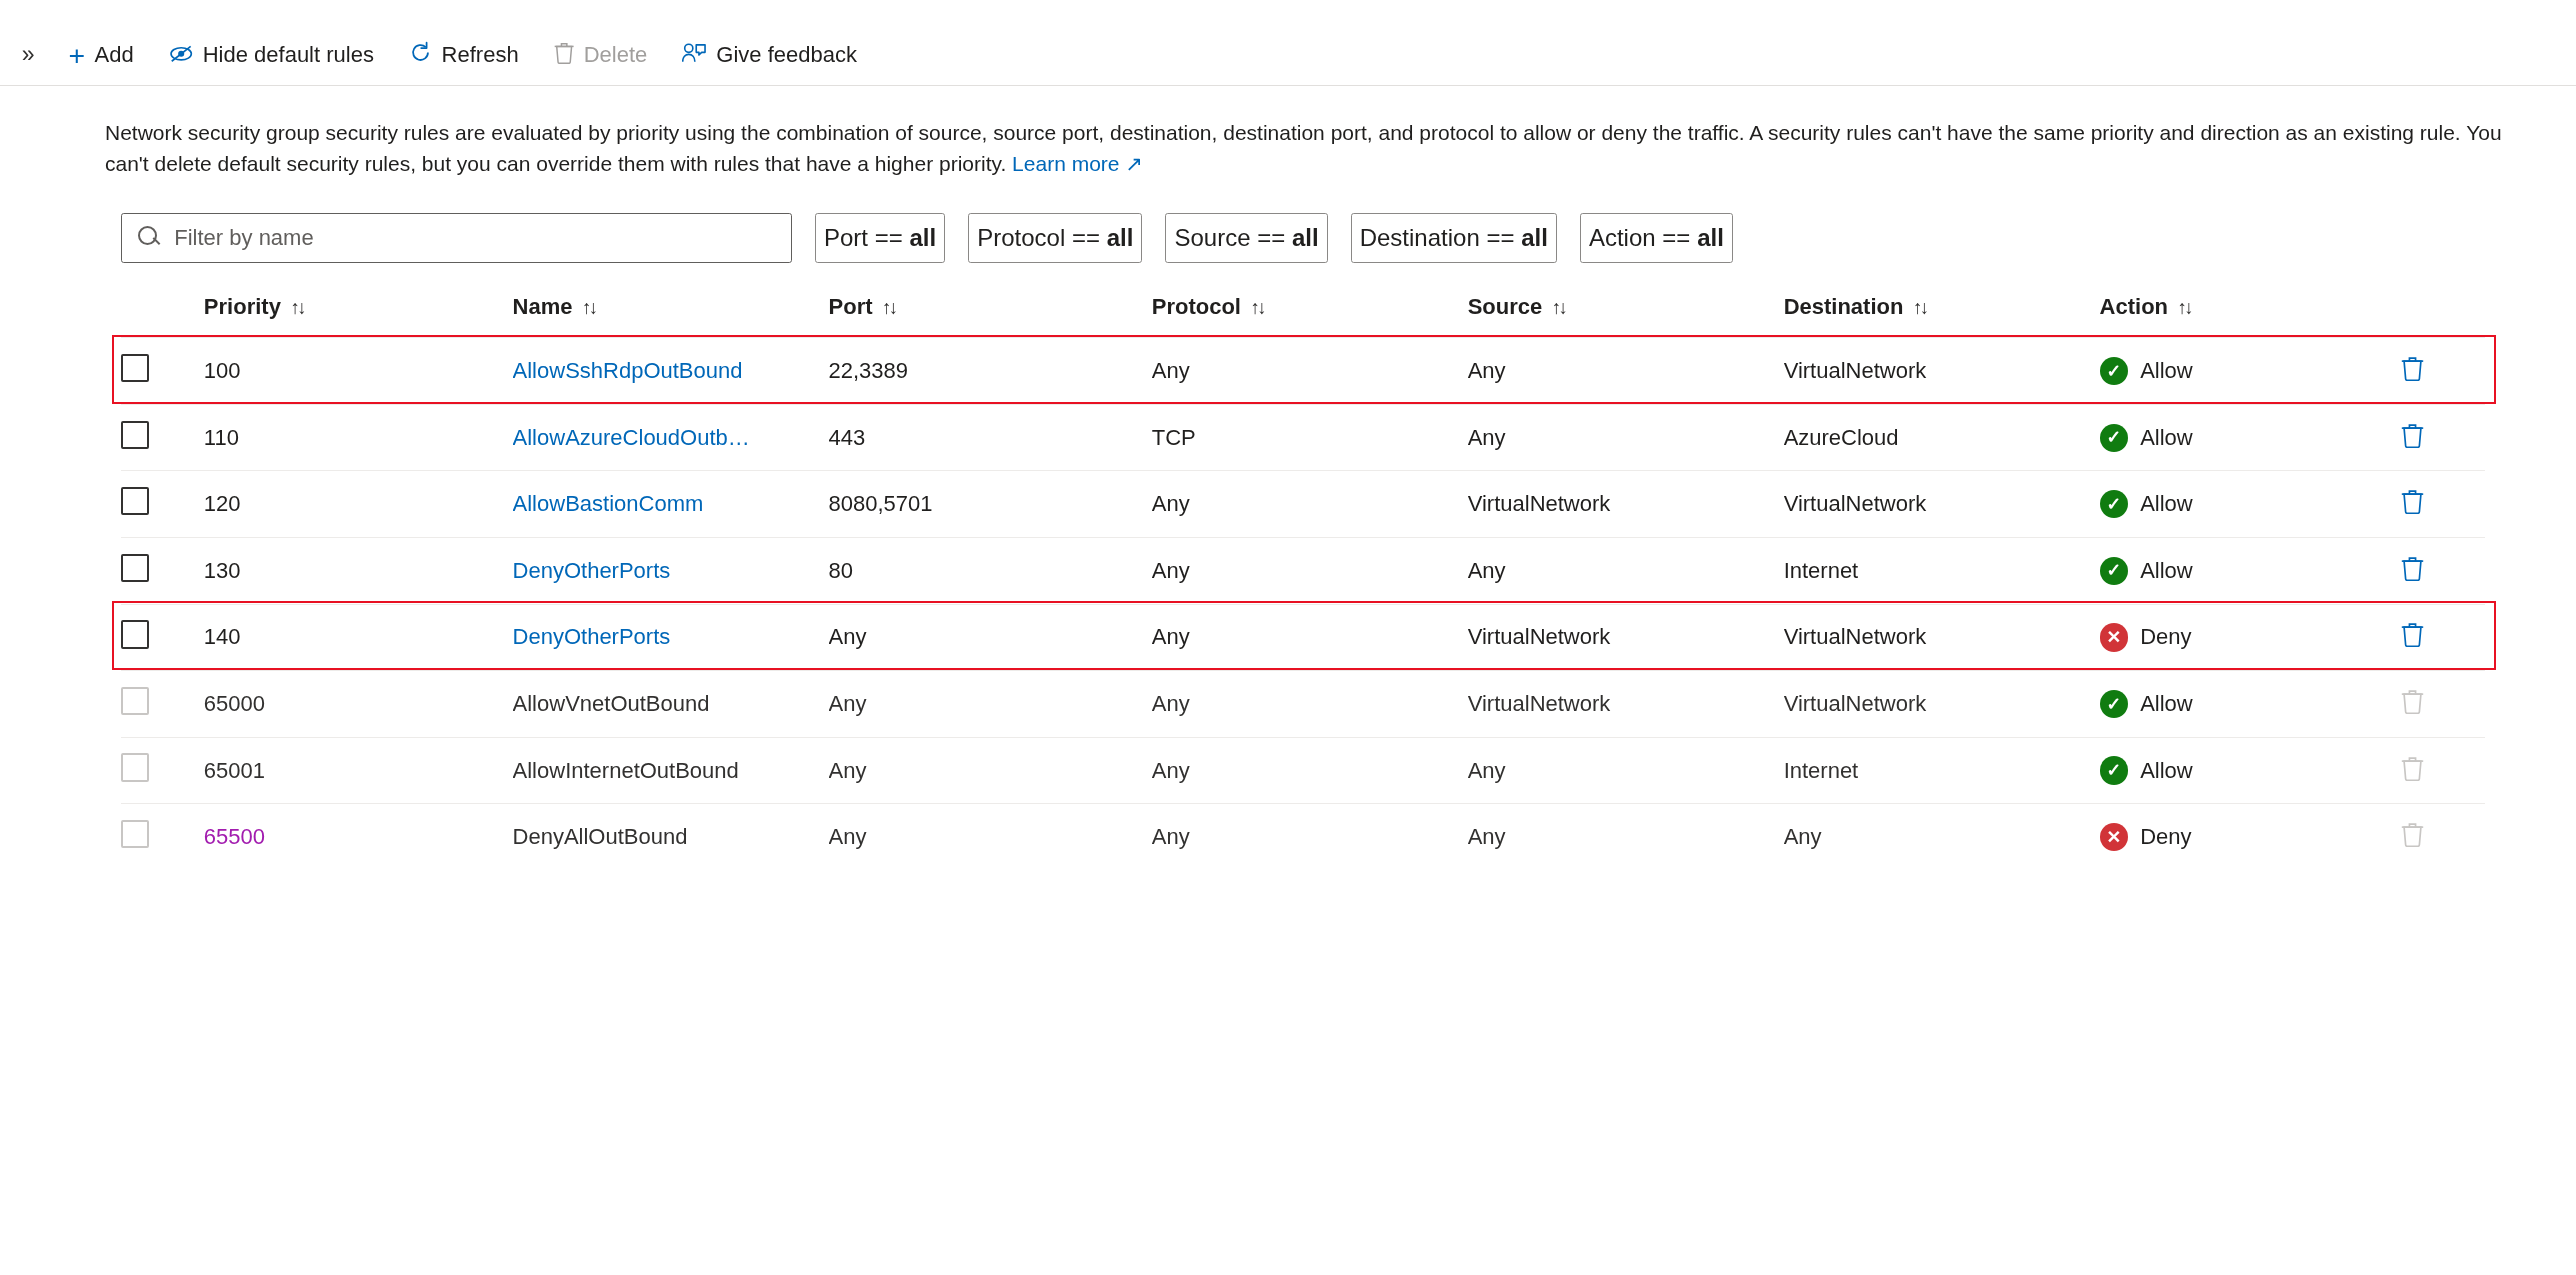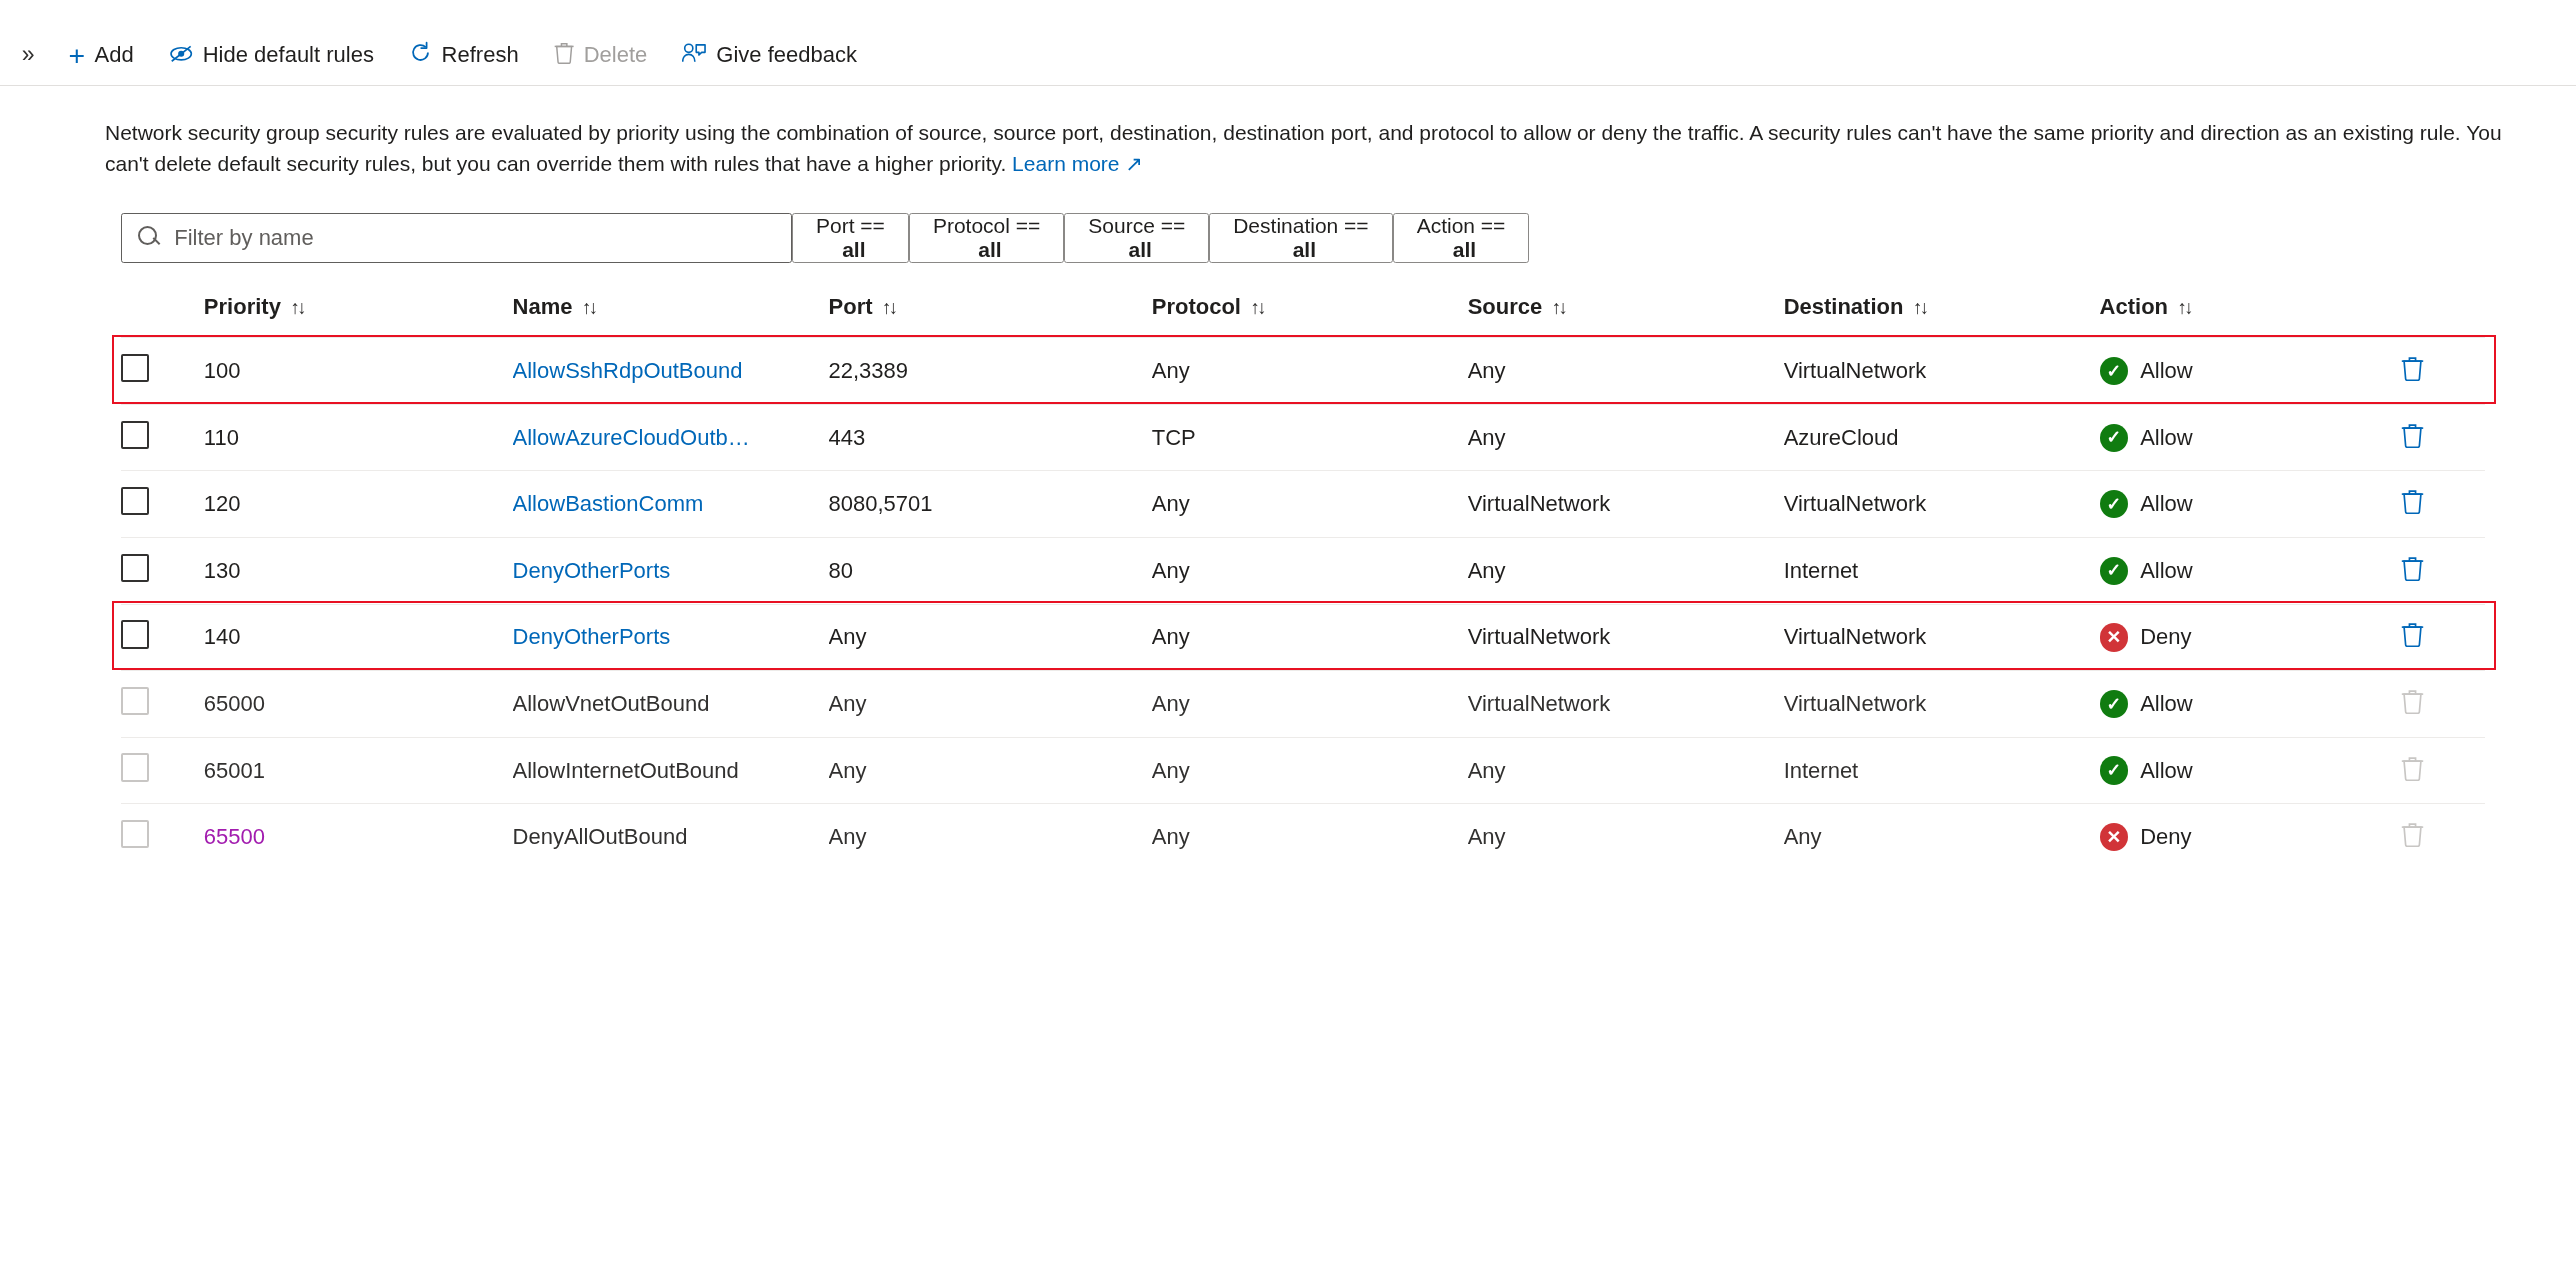--- a/index.html
+++ b/index.html
@@ -99,21 +99,21 @@
     margin: 31px 47px 0 105px;
     font-size: 21px;
     line-height: 1.48;
     color: #201f1e;
     max-width: 2438px;
   }
   .desc a { color: #0067b8; text-decoration: none; }
 
   
   .filters {
-    display: flex; align-items: center; gap: 0;
+    display: flex; align-items: center; gap: 23px;
     margin: 33px 0 0 121px;
   }
   .search-box {
     width: 671px; height: 50px;
     border: 1.4px solid #605e5c;
     border-radius: 2.7px;
     display: flex; align-items: center;
     padding: 0 12.2px;
     background: #fff;
   }
@@ -133,26 +133,25 @@
     color: #201f1e; width: 100%; background: transparent;
   }
   .search-box input::placeholder { color: #605e5c; }
 
   .pill {
     height: 50px;
     border: 1.4px solid #8a8886;
     border-radius: 2.7px;
     background: #fff;
     display: flex; align-items: center; justify-content: center;
-    padding: 0 23px;
-    font-size: 21px;
+    padding: 0 8px;
+    font-size: 24px;
     color: #201f1e;
     cursor: pointer;
     white-space: nowrap;
-    flex-direction: column;
   }
   .pill b { font-weight: 700; margin-left: 6.8px; }
 
   
   .table-wrap { margin: 24.4px 0 0 121px; width: 2364px; position: relative; }
   table.rules { border-collapse: collapse; width: 2364px; table-layout: fixed; }
   table.rules th {
     text-align: left;
     font-size: 22px;
     font-weight: 600;

